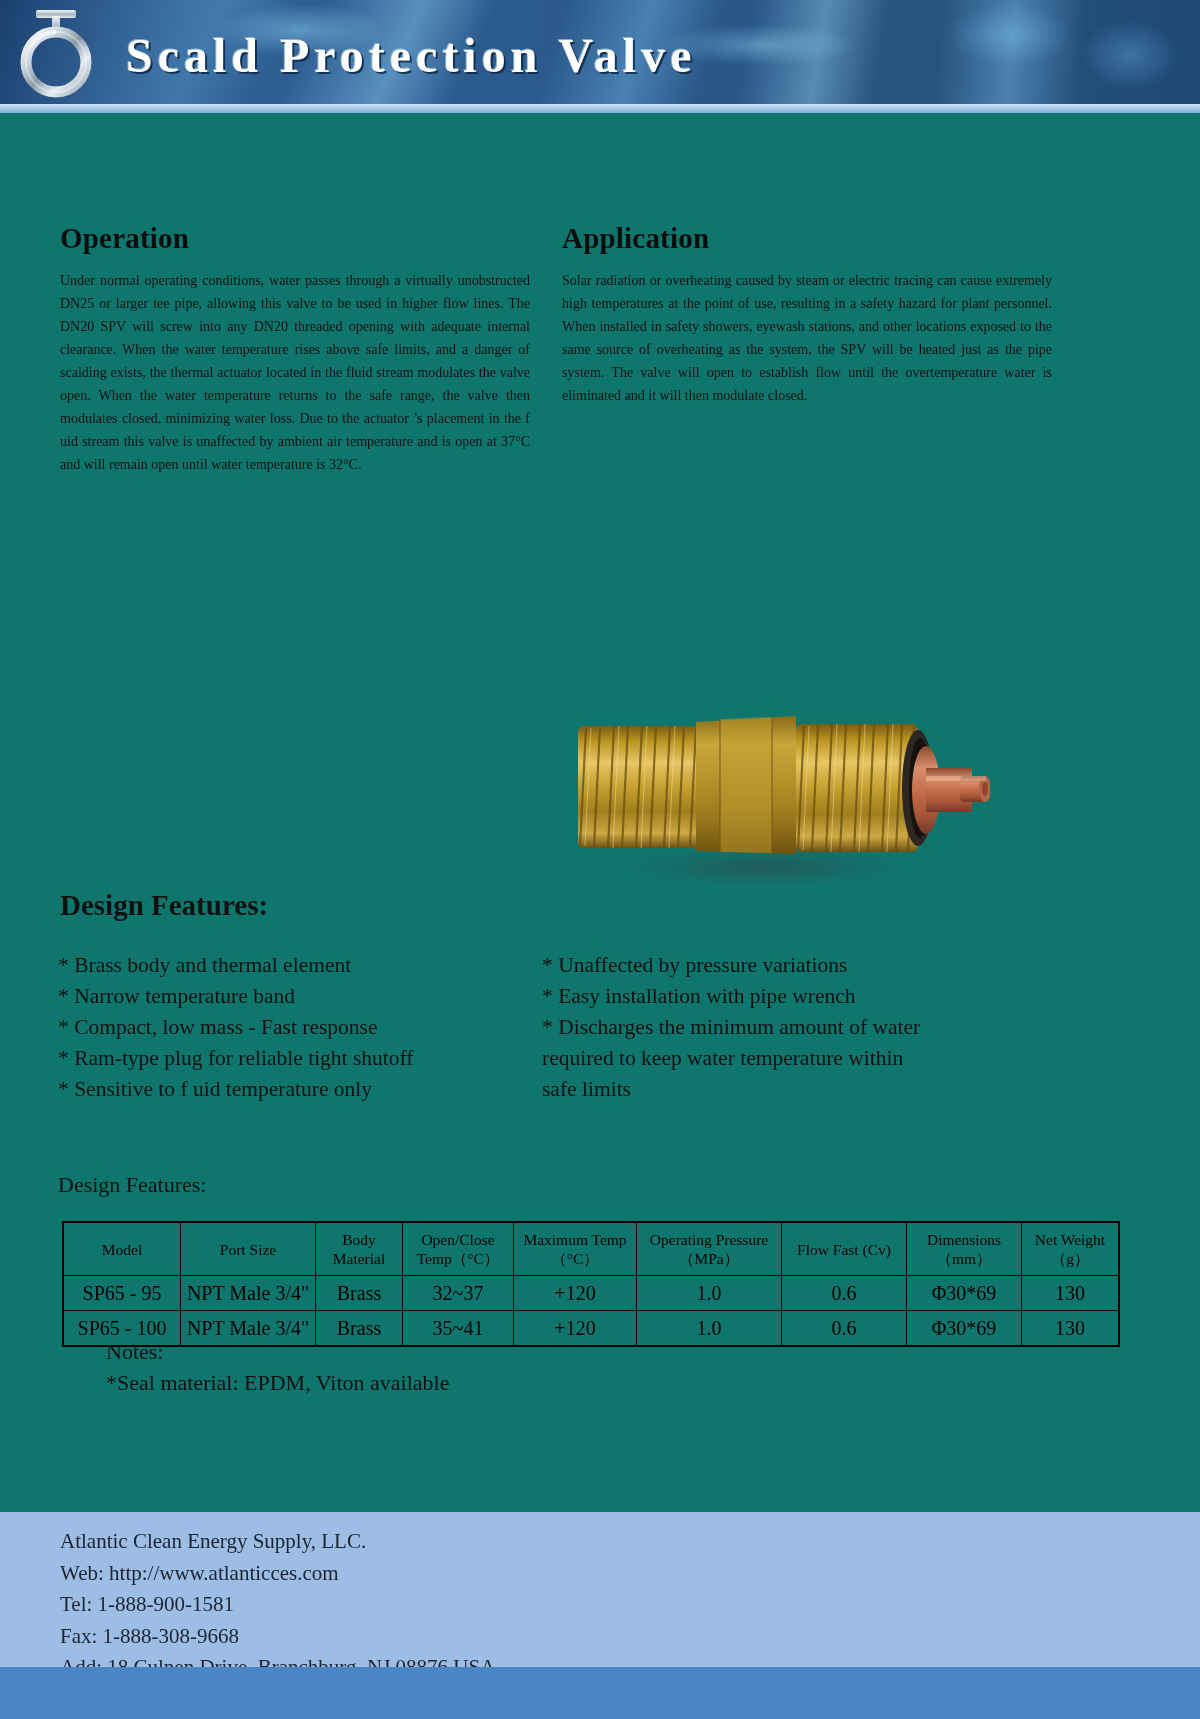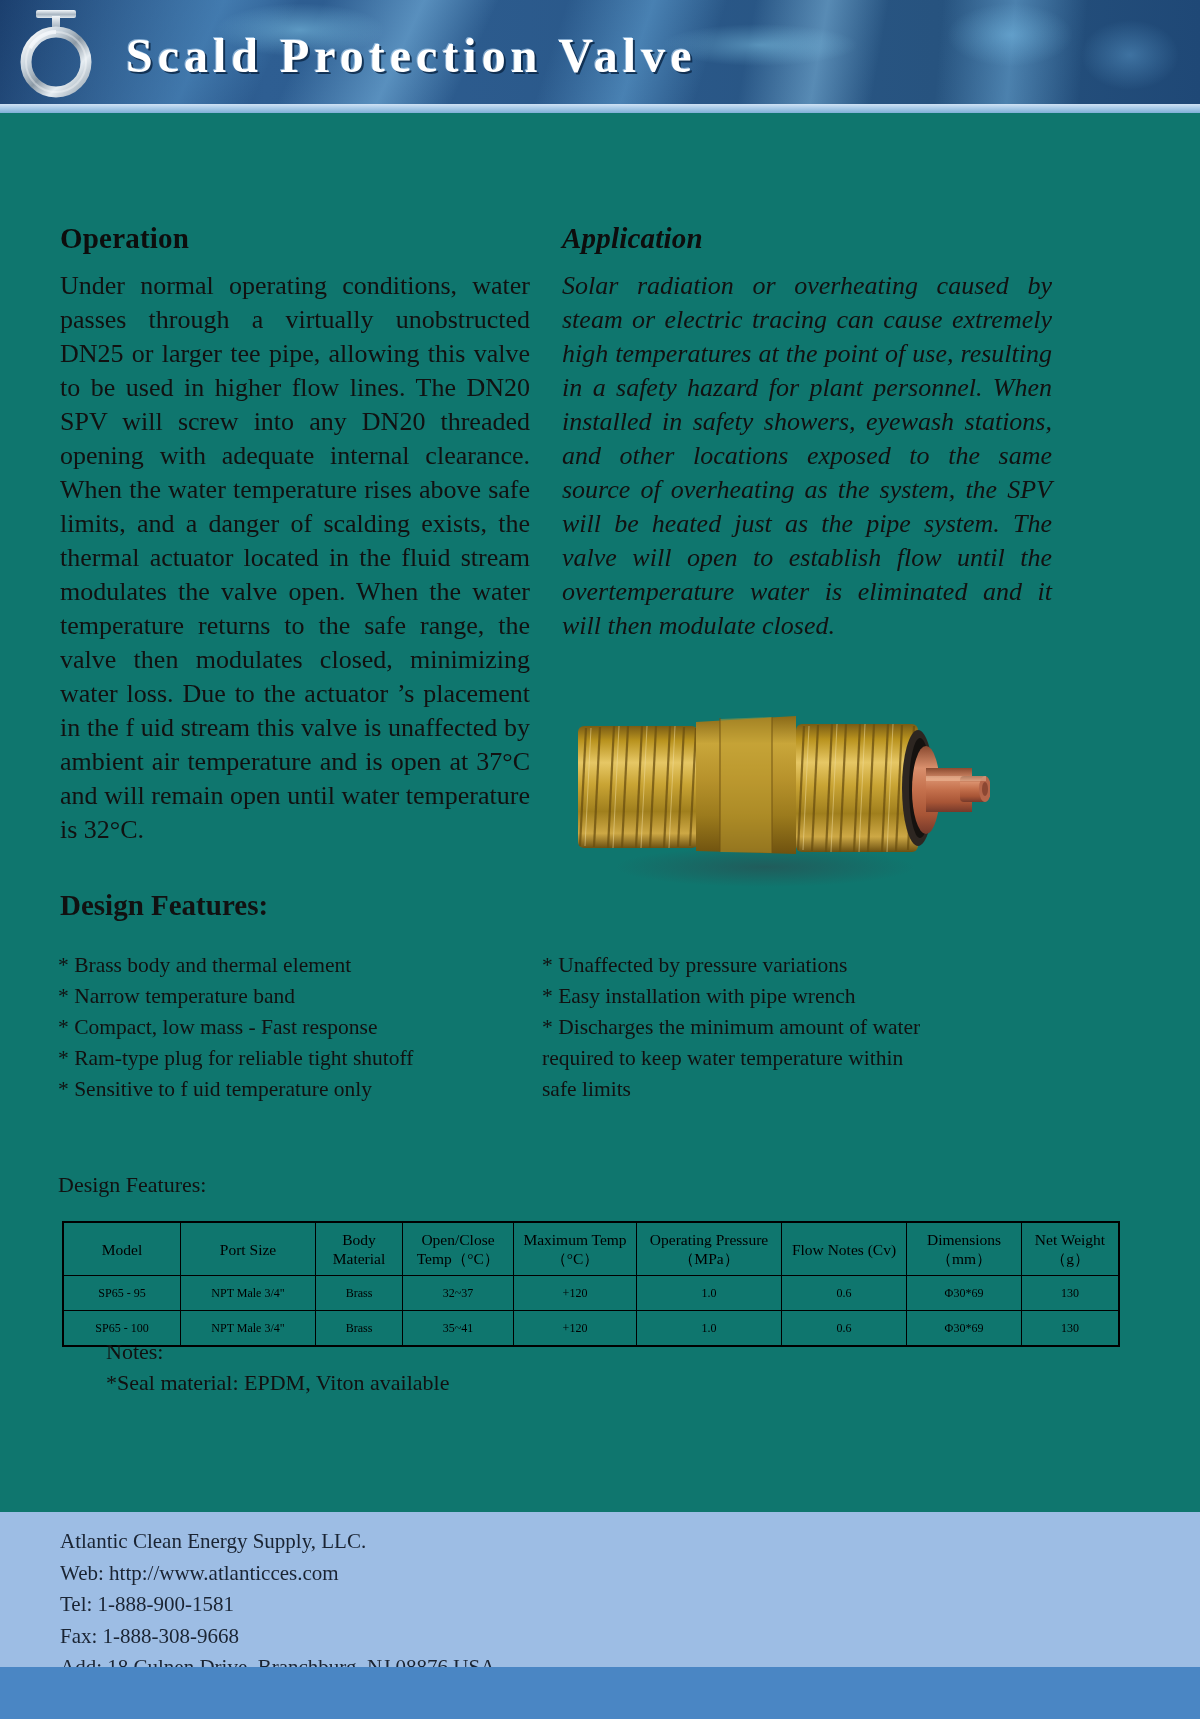--- a/index.html
+++ b/index.html
@@ -103,22 +103,22 @@
     font-family: "Liberation Serif", "DejaVu Serif", serif;
     font-weight: bold;
     font-size: 29px;
     margin: 0 0 14px 0;
     color: #0d0d0d;
     letter-spacing: 0.2px;
   }
 
   p.body-text {
     font-family: "Liberation Serif", "DejaVu Serif", serif;
-    font-size: 26px;
-    line-height: 34px;
+    font-size: 14px;
+    line-height: 23px;
     margin: 0;
     color: #111111;
     text-align: justify;
     text-justify: inter-word;
   }
 
   
   .photo-wrap {
     position: absolute;
     left: 560px;
@@ -184,21 +184,21 @@
     line-height: 19px;
     padding: 3px 2px;
     font-weight: normal;
     color: #000;
   }
   table.spec thead th {
     height: 46px;
   }
   table.spec tbody td {
     height: 28px;
-    font-size: 12px;
+    font-size: 20px;
   }
   .spec-outer {
     border: 2.5px solid #000;
   }
 
   
   .notes {
     position: absolute;
     left: 58px;
     top: 1232px;
@@ -278,21 +278,21 @@
   </div>
   <div class="header-underline"></div>
 
   <div class="content">
 
     <div class="col-left" style="top:118px;">
       <h2 class="section-head">Operation</h2>
       <p class="body-text">Under normal operating conditions, water passes through a virtually unobstructed DN25 or larger tee pipe, allowing this valve to be used in higher flow lines.   The DN20 SPV will screw into any DN20 threaded opening with adequate internal clearance. When the water temperature rises above safe limits, and a danger of scalding exists, the thermal actuator located in the fluid stream modulates the valve open.  When the water temperature returns to the safe range, the valve then modulates closed, minimizing water loss. Due to the actuator  ’s placement in the f uid stream this valve is unaffected by ambient air temperature and is open at 37°C and will remain open until water temperature is 32°C.</p>
     </div>
 
-    <div class="col-right" style="top:118px;font-style:italic;">
+    <div class="col-right" style="top:118px;">
       <h2 class="section-head">Application</h2>
       <p class="body-text">Solar radiation or overheating caused by steam or electric tracing can cause extremely high temperatures at the point of use, resulting in a safety hazard for plant personnel.   When installed in safety showers, eyewash stations, and other locations exposed to the same source of overheating as the system, the SPV will be heated just as the pipe system.   The valve will open to establish flow until the overtemperature water is eliminated and it will then modulate closed.</p>
     </div>
 
     <div class="photo-wrap">
       <svg width="430" height="240" viewBox="0 0 430 240">
         <defs>
           <linearGradient id="brassV" x1="0" y1="0" x2="0" y2="1">
             <stop offset="0%" stop-color="#7a5c14"></stop>
             <stop offset="12%" stop-color="#b9931f"></stop>
@@ -420,21 +420,21 @@
             </th>
             <th style="width:118px">
               <span>Maximum Temp</span><br>
               <span>（°C）</span>
             </th>
             <th style="width:140px">
               <span>Operating Pressure</span><br>
               <span>（MPa）</span>
             </th>
             <th style="width:120px">
-              <span>Flow Notes (Cv)</span>
+              <span>Flow Fast (Cv)</span>
             </th>
             <th style="width:110px">
               <span>Dimensions</span><br>
               <span>（mm）</span>
             </th>
             <th style="width:92px">
               <span>Net Weight</span><br>
               <span>（g）</span>
             </th>
           </tr>

